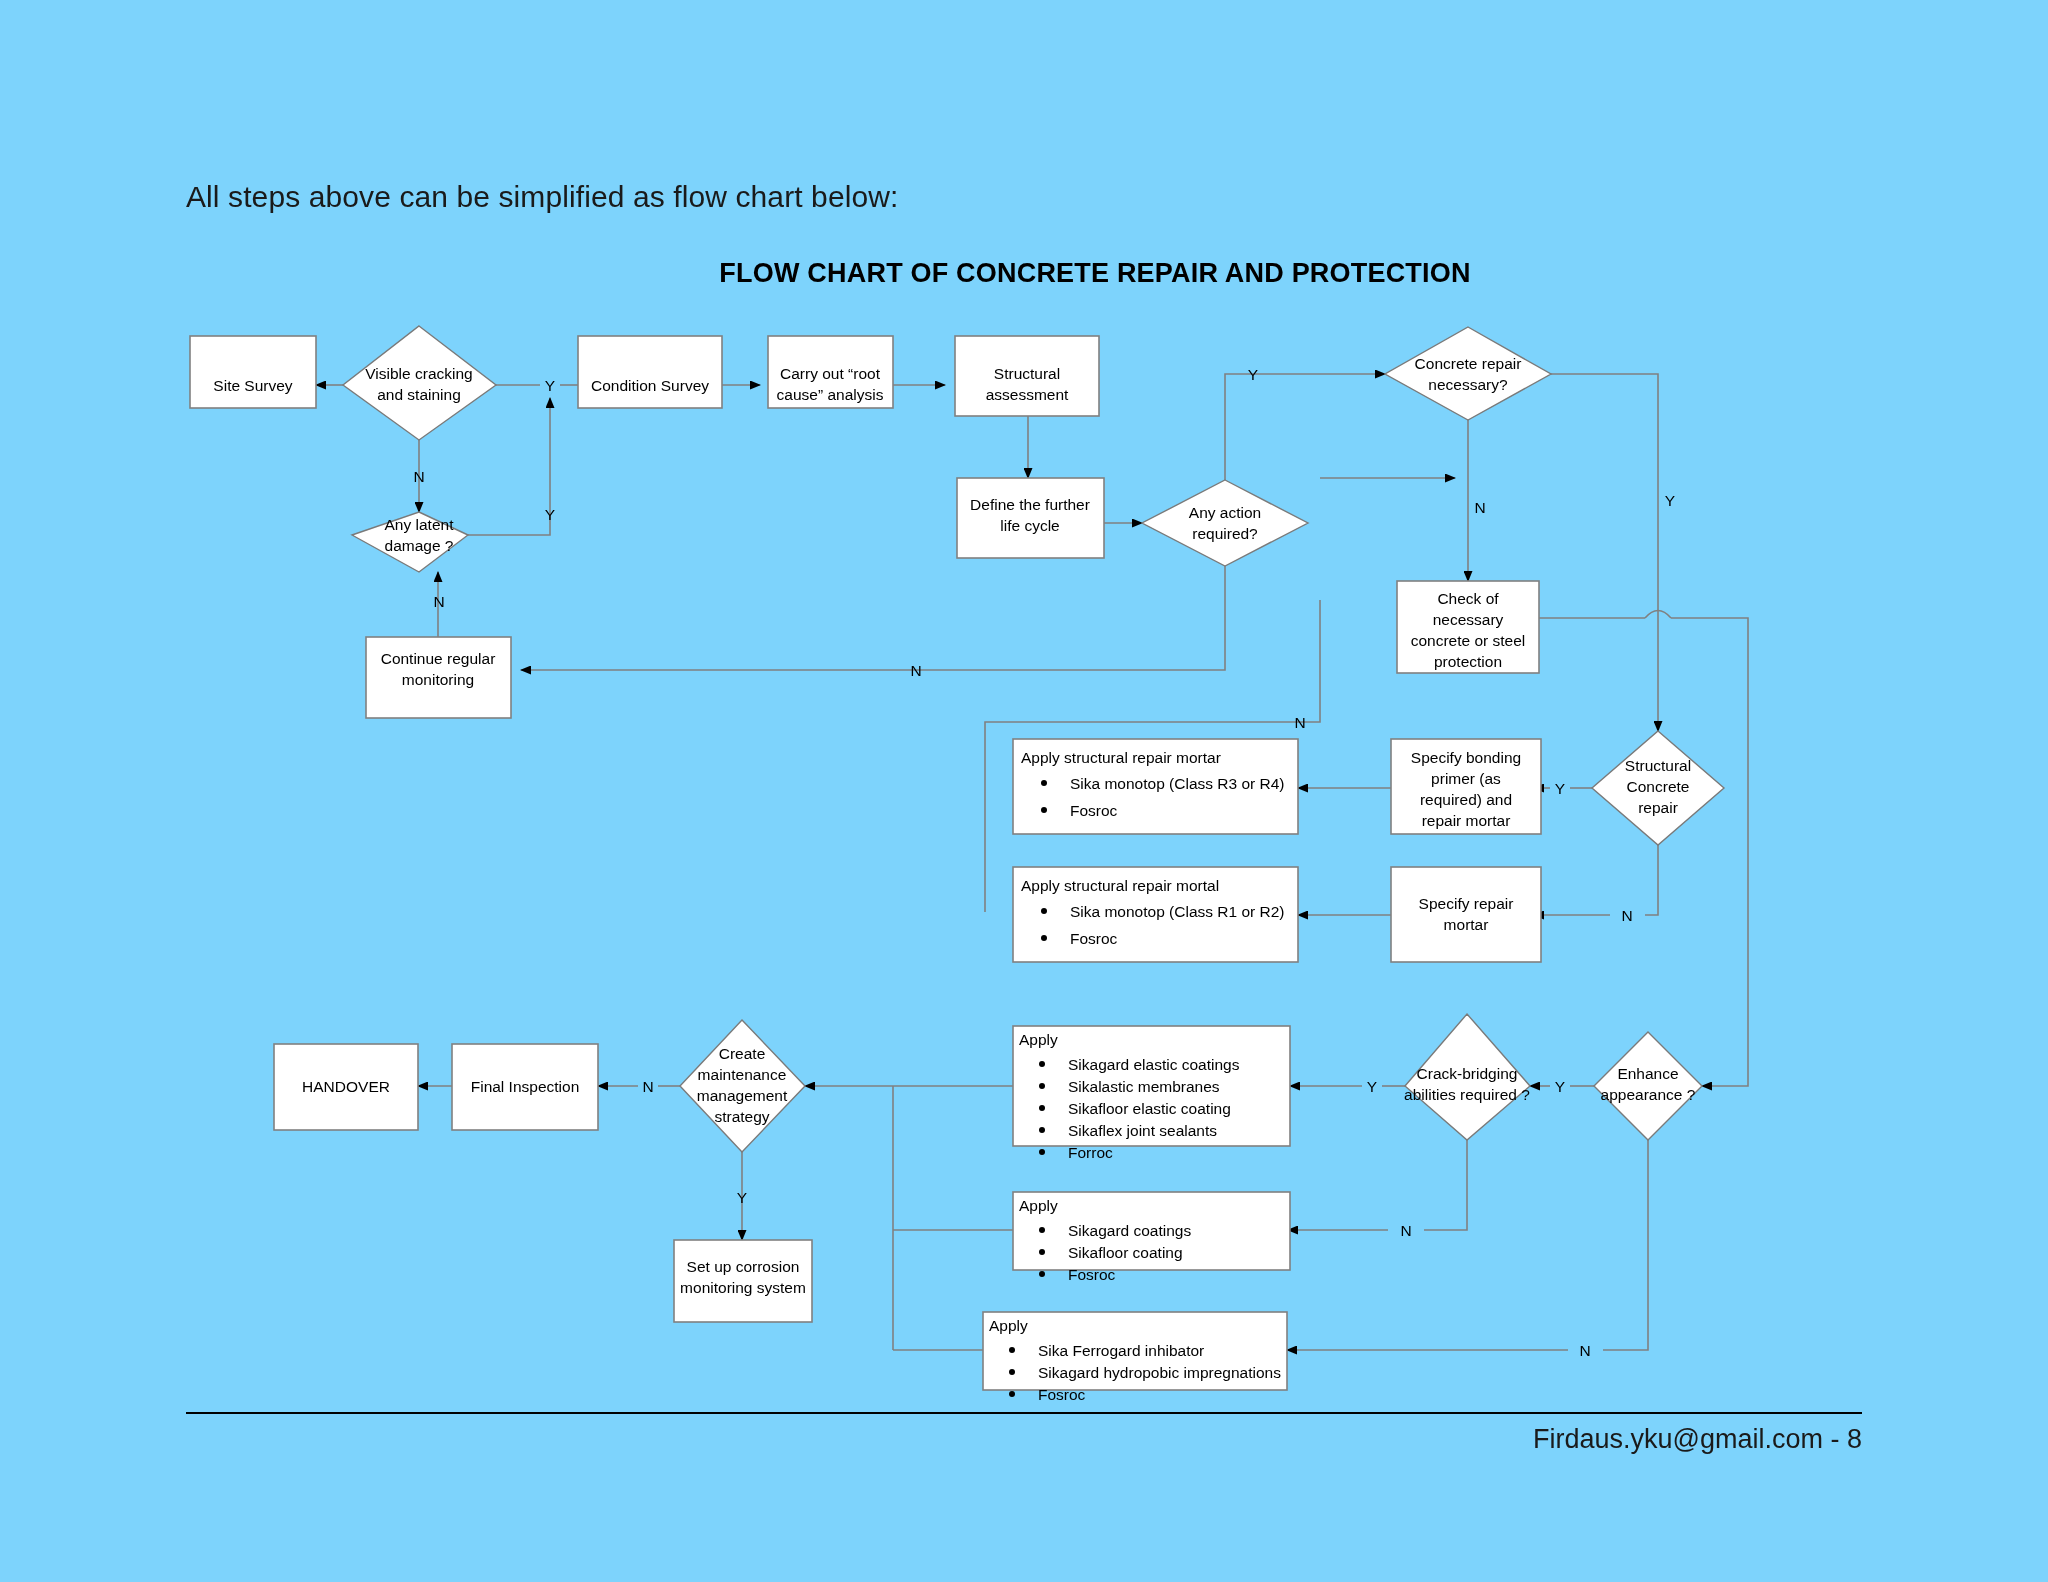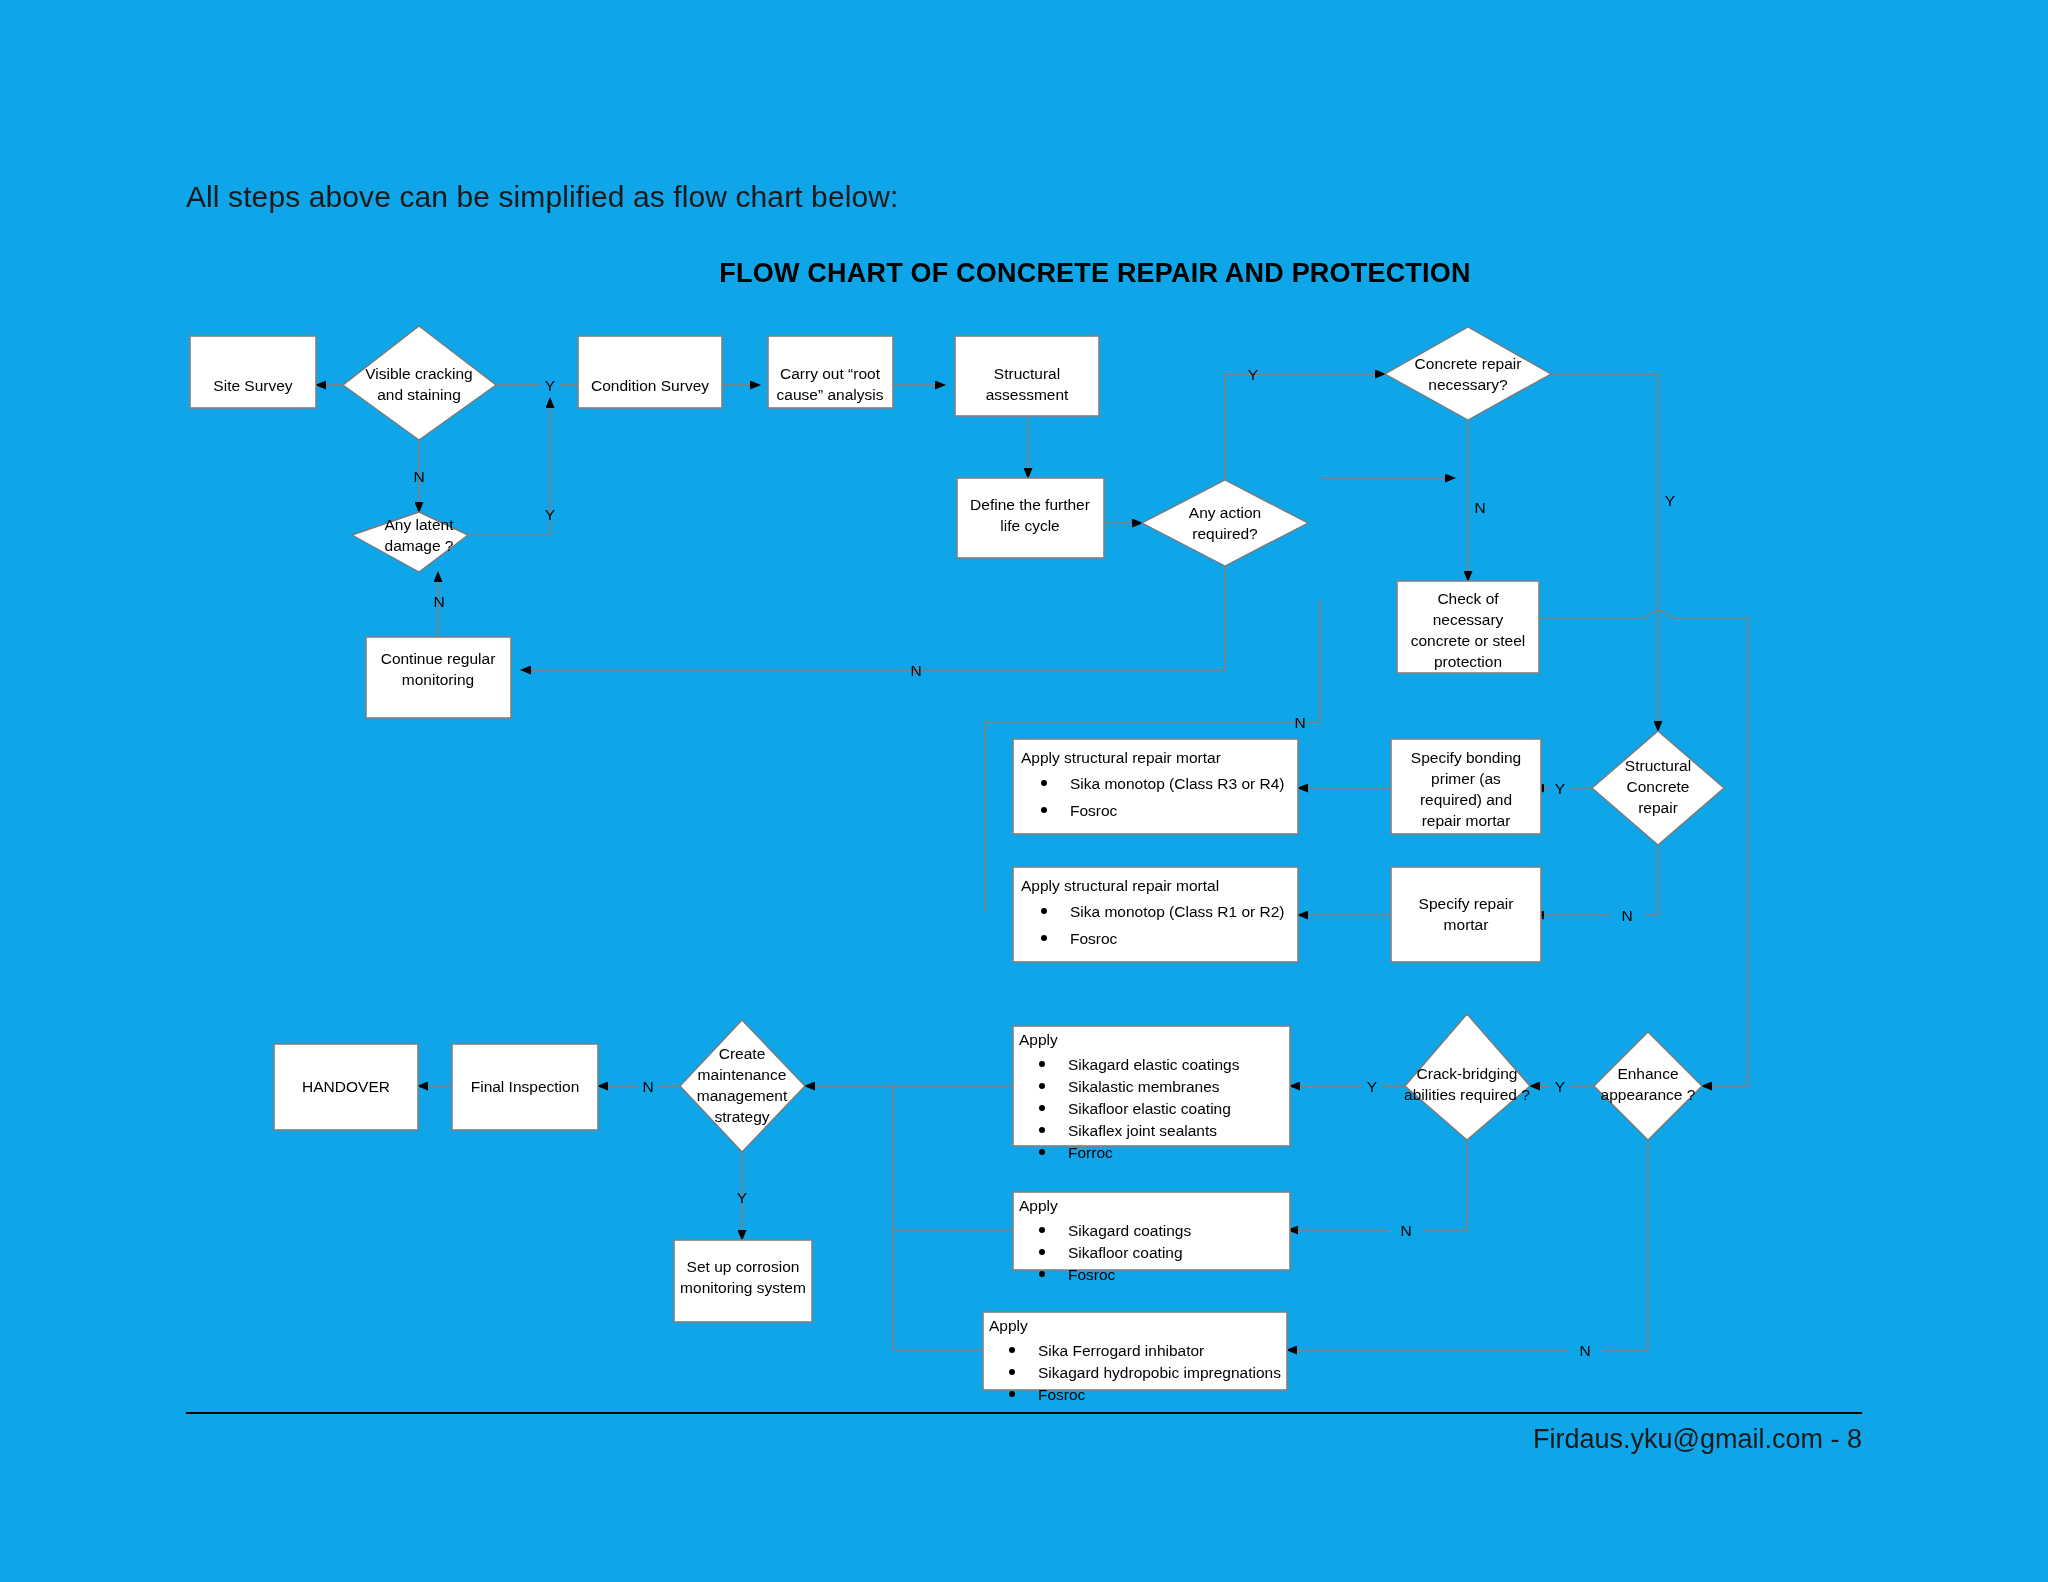--- a/index.html
+++ b/index.html
@@ -14,21 +14,21 @@
     position: relative;
     font-family: "Liberation Sans", sans-serif;
     color: #000000;
     overflow: hidden;
   }
   #page {
     position: absolute;
     left: 0; top: 0;
     width: 2048px;
     height: 1582px;
-    background: #0ea5e9;
+    background: #7dd3fc;
   }
   .intro-line {
     position: absolute;
     left: 186px;
     top: 178px;
     font-size: 30px;
     line-height: 38px;
     color: #1a1a1a;
     white-space: nowrap;
     letter-spacing: 0.1px;

